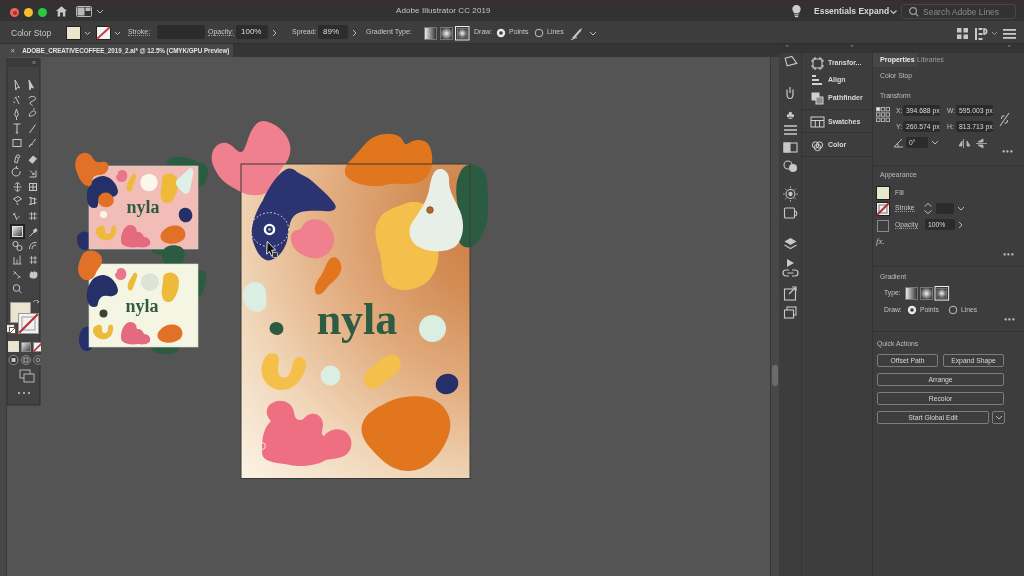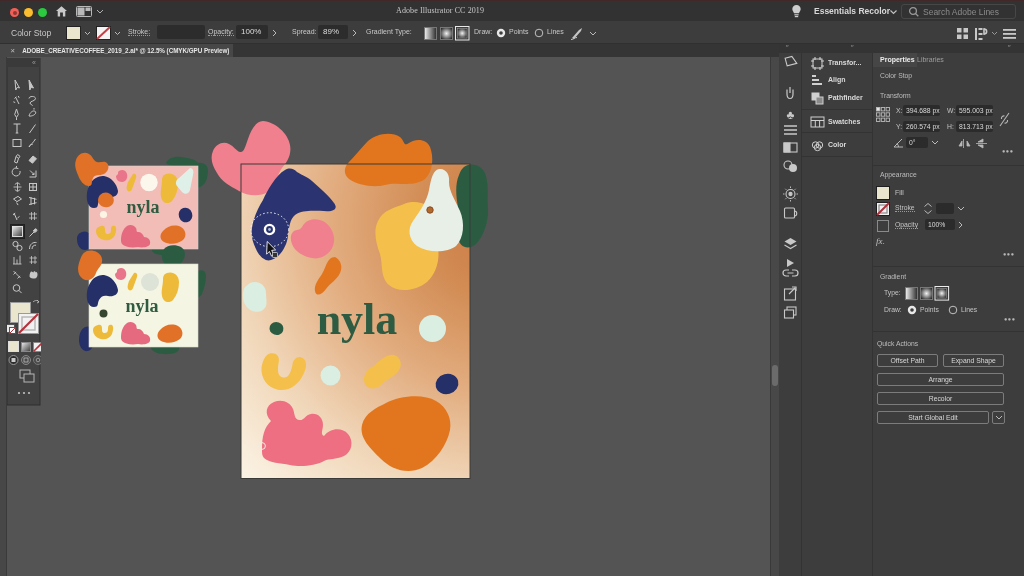--- a/index.html
+++ b/index.html
@@ -1,19 +1,19 @@
 <!DOCTYPE html>
 <html><head><meta charset="utf-8">
 <style>
   html,body{margin:0;padding:0;}
   #app{position:relative;width:1024px;height:576px;overflow:hidden;background:#545454;font-family:"Liberation Sans",sans-serif;-webkit-font-smoothing:antialiased;}
   .abs{position:absolute;}
   #titlebar{position:absolute;left:0;top:0;width:1024px;height:21px;background:#323232;border-top:1px solid #43282a;box-sizing:border-box;}
   .tl{position:absolute;top:7px;width:9px;height:9px;border-radius:50%;}
-  #title{position:absolute;top:5px;left:396px;font-size:8px;color:#c6c6c6;letter-spacing:0.1px;font-family:Liberation Serif, serif;}
+  #title{position:absolute;top:5px;left:396px;font-size:8px;color:#c6c6c6;letter-spacing:0.1px;}
   .tbtxt{position:absolute;top:5px;font-size:8.5px;color:#d8d8d8;font-weight:bold;}
   #controlbar{position:absolute;left:0;top:21px;width:1024px;height:23px;background:#3d3d3d;border-bottom:1px solid #303030;box-sizing:border-box;}
   .cblabel{position:absolute;top:7px;font-size:7px;color:#c9c9c9;}
   .cbin{position:absolute;top:4px;height:14px;background:#2c2c2c;border-radius:2px;color:#dcdcdc;font-size:8px;line-height:14px;padding-left:5px;box-sizing:border-box;}
   .chev{position:absolute;top:6px;font-size:8px;color:#bbb;}
   .underl{border-bottom:1px dotted #999;}
   #tabbar{position:absolute;left:0;top:44px;width:1024px;height:13px;background:#353535;}
   #tab1{position:absolute;left:0;top:0;width:233px;height:13px;background:#474747;color:#e5e5e5;font-size:6.3px;letter-spacing:-0.05px;font-weight:bold;line-height:13px;white-space:nowrap;overflow:hidden;}
   #dock{position:absolute;left:779px;top:44px;width:245px;height:532px;background:#3d3d3d;}
   .seclabel{position:absolute;font-size:6.8px;color:#bdbdbd;}
@@ -41,21 +41,21 @@
       </svg>
   <svg class="abs" style="left:96px;top:8px;" width="8" height="5" viewBox="0 0 8 5">
         <path d="M1 1 L4 4 L7 1" stroke="#b0b0b0" fill="none"></path>
       </svg>
   <div id="title">Adobe Illustrator CC 2019</div>
   <svg class="abs" style="left:791px;top:3px;" width="11" height="15" viewBox="0 0 11 15">
         <path d="M5.5 1 C8 1 9.7 2.8 9.7 5 C9.7 7 8.3 7.8 8 9.3 L3 9.3 C2.7 7.8 1.3 7 1.3 5 C1.3 2.8 3 1 5.5 1 Z" fill="#cdcdcd"></path>
         <rect x="3.4" y="10.2" width="4.2" height="1.2" fill="#cdcdcd"></rect>
         <rect x="3.8" y="12" width="3.4" height="1.2" fill="#cdcdcd"></rect>
       </svg>
-  <div class="tbtxt" style="left:814px;">Essentials Recolor</div>
+  <div class="tbtxt" style="left:814px;">Essentials Expand</div>
   <svg class="abs" style="left:889px;top:8px;" width="9" height="6" viewBox="0 0 9 6">
         <path d="M1.5 1.5 L4.5 4.5 L7.5 1.5" stroke="#c0c0c0" stroke-width="1.2" fill="none"></path>
       </svg>
   <div class="abs" style="left:901px;top:3px;width:115px;height:15px;border:1px solid #474747;border-radius:3px;box-sizing:border-box;"></div>
       <svg class="abs" style="left:908px;top:5px;" width="12" height="12" viewBox="0 0 12 12">
         <circle cx="5" cy="5" r="3.4" fill="none" stroke="#9a9a9a" stroke-width="1.3"></circle>
         <path d="M7.6 7.6 L10.3 10.3" stroke="#9a9a9a" stroke-width="1.3"></path>
       </svg>
   <div class="abs" style="left:923px;top:6px;font-size:8.5px;color:#8b8b8b;">Search Adobe Lines</div>
 </div>

